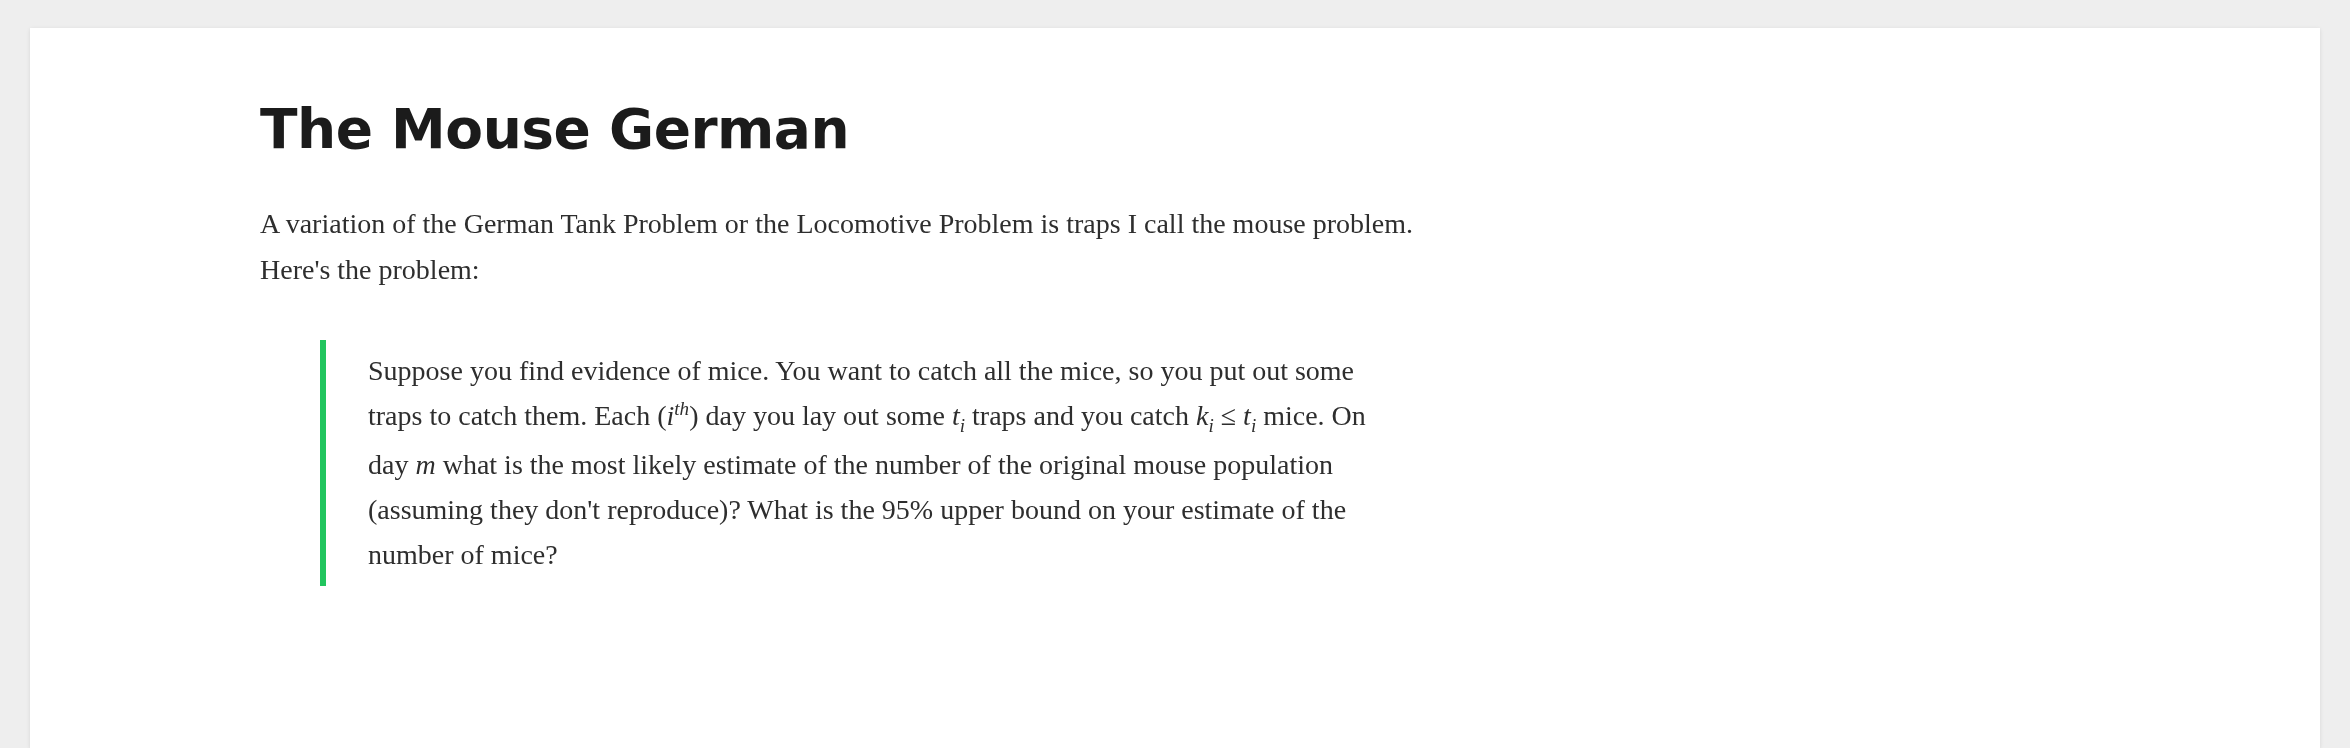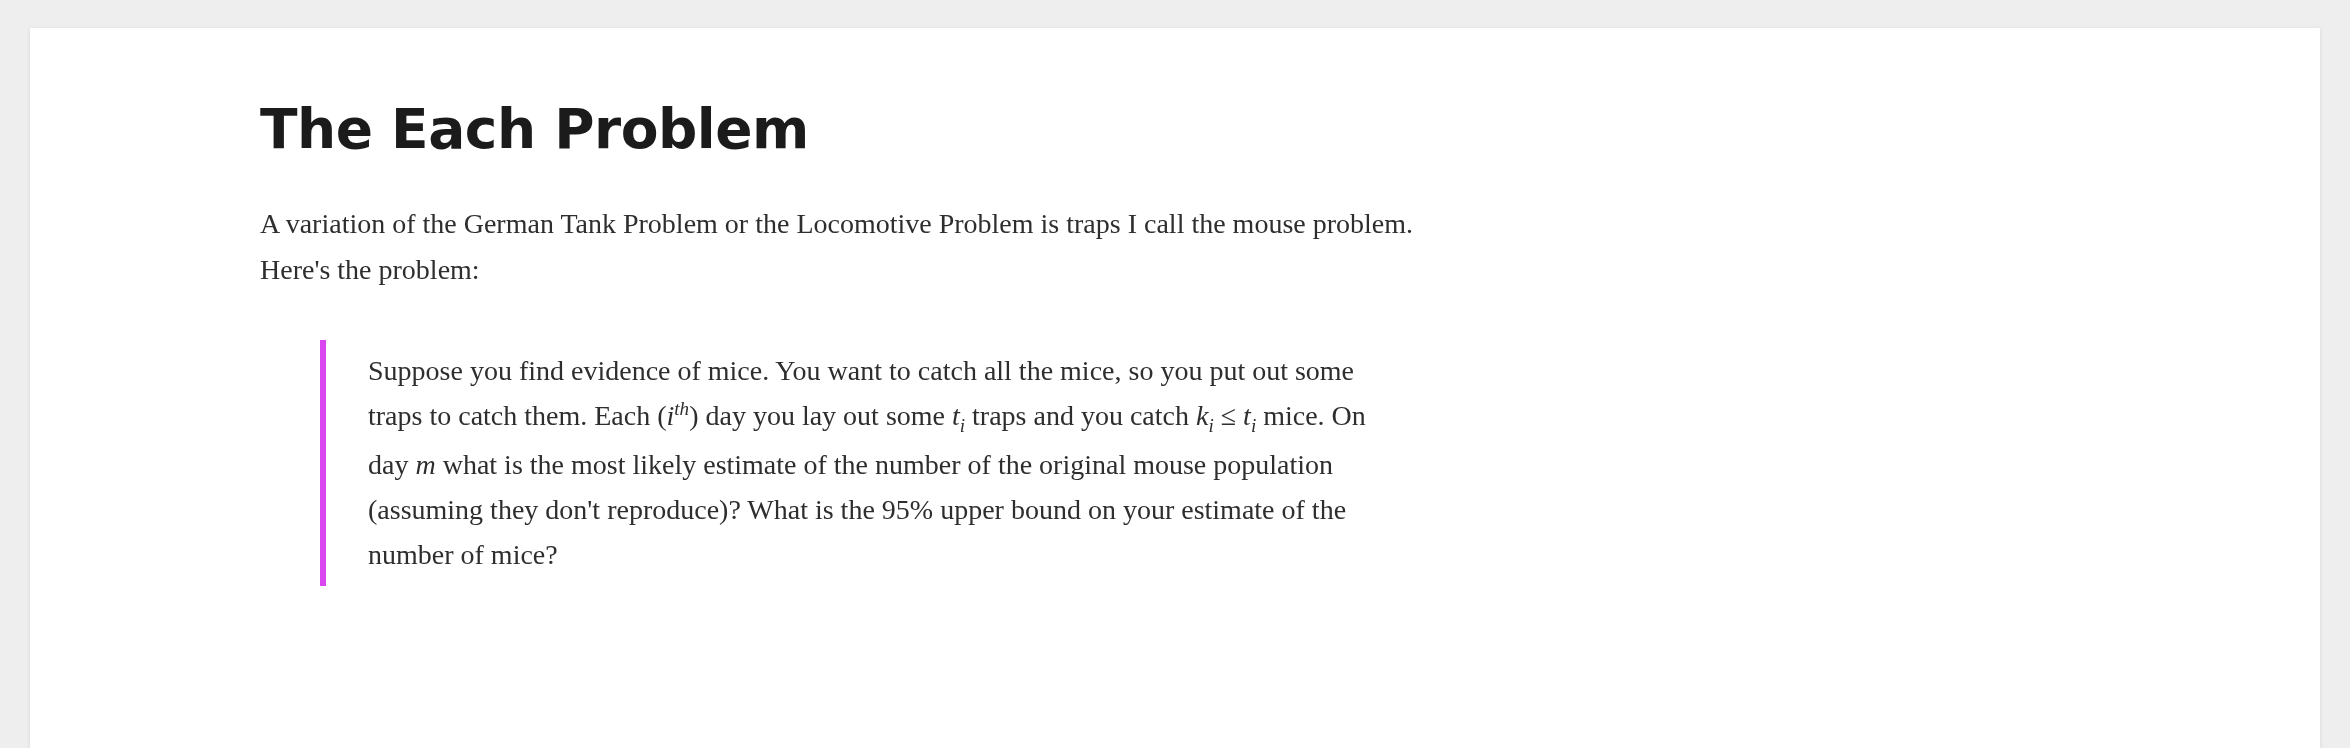--- a/index.html
+++ b/index.html
@@ -38,21 +38,21 @@
   .intro-paragraph {
     font-family: "Liberation Serif", serif;
     font-size: 28px;
     line-height: 1.62;
     color: #2e2e2e;
     margin: 0;
     max-width: 1180px;
   }
   .blockquote {
     margin: 48px 0 0 60px;
-    border-left: 6px solid #d946ef;
+    border-left: 6px solid #22c55e;
     padding: 8px 0 8px 42px;
     max-width: 1030px;
   }
   .blockquote p {
     font-family: "Liberation Serif", serif;
     font-size: 28px;
     line-height: 1.62;
     color: #2e2e2e;
     margin: 0;
   }
@@ -70,21 +70,21 @@
     vertical-align: sub;
   }
   .nowrap { white-space: nowrap; }
 </style>
 </head>
 <body>
 
 <div class="page-sheet">
   <div class="content">
 
-    <h1 class="article-title">The Each Problem</h1>
+    <h1 class="article-title">The Mouse German</h1>
 
     <p class="intro-paragraph">A variation of the German Tank Problem or the Locomotive Problem is traps I call the mouse problem. Here's the problem:</p>
 
     <blockquote class="blockquote">
       <p><span>Suppose you find evidence of mice. You want to catch all the mice, so you put out some traps to catch them. Each (</span><span class="nowrap"><span class="mathvar">i</span><sup class="mathsup">th</sup></span><span>) day you lay out some </span><span class="nowrap"><span class="mathvar">t</span><sub class="mathsub">i</sub></span><span> traps and you catch </span><span class="nowrap"><span class="mathvar">k</span><sub class="mathsub">i</sub></span><span> ≤ </span><span class="nowrap"><span class="mathvar">t</span><sub class="mathsub">i</sub></span><span> mice. On day </span><span class="mathvar">m</span><span> what is the most likely estimate of the number of the original mouse population (assuming they don't reproduce)? What is the 95% upper bound on your estimate of the number of mice?</span></p>
     </blockquote>
 
   </div>
 </div>
 

